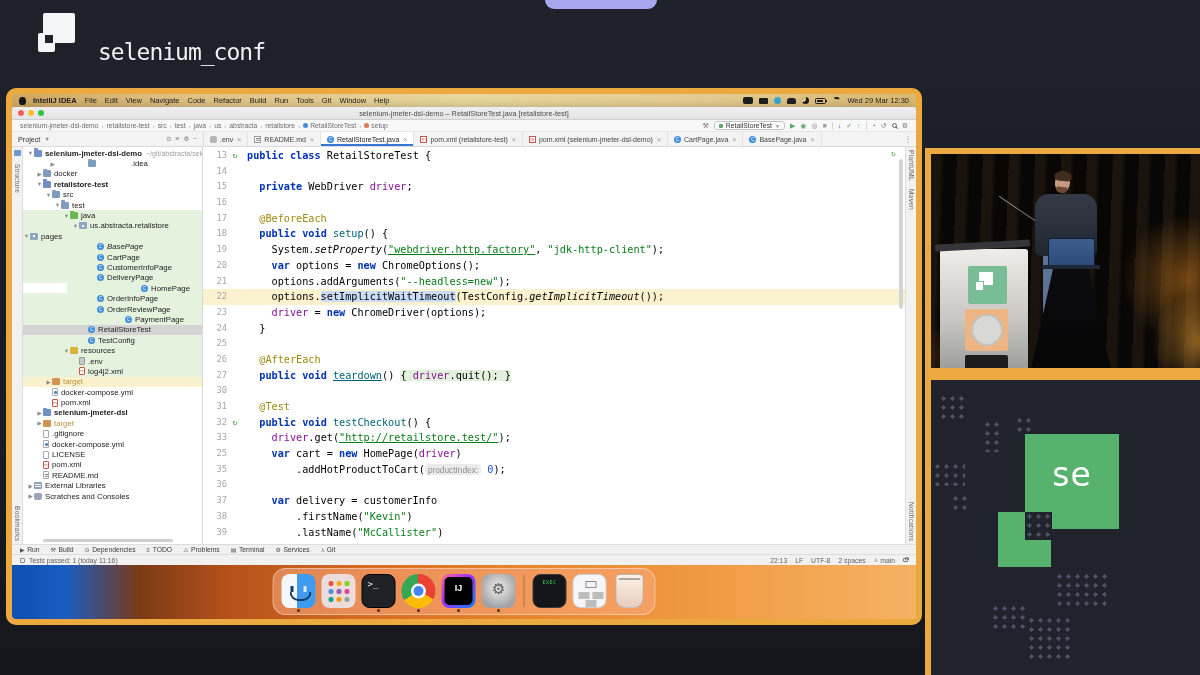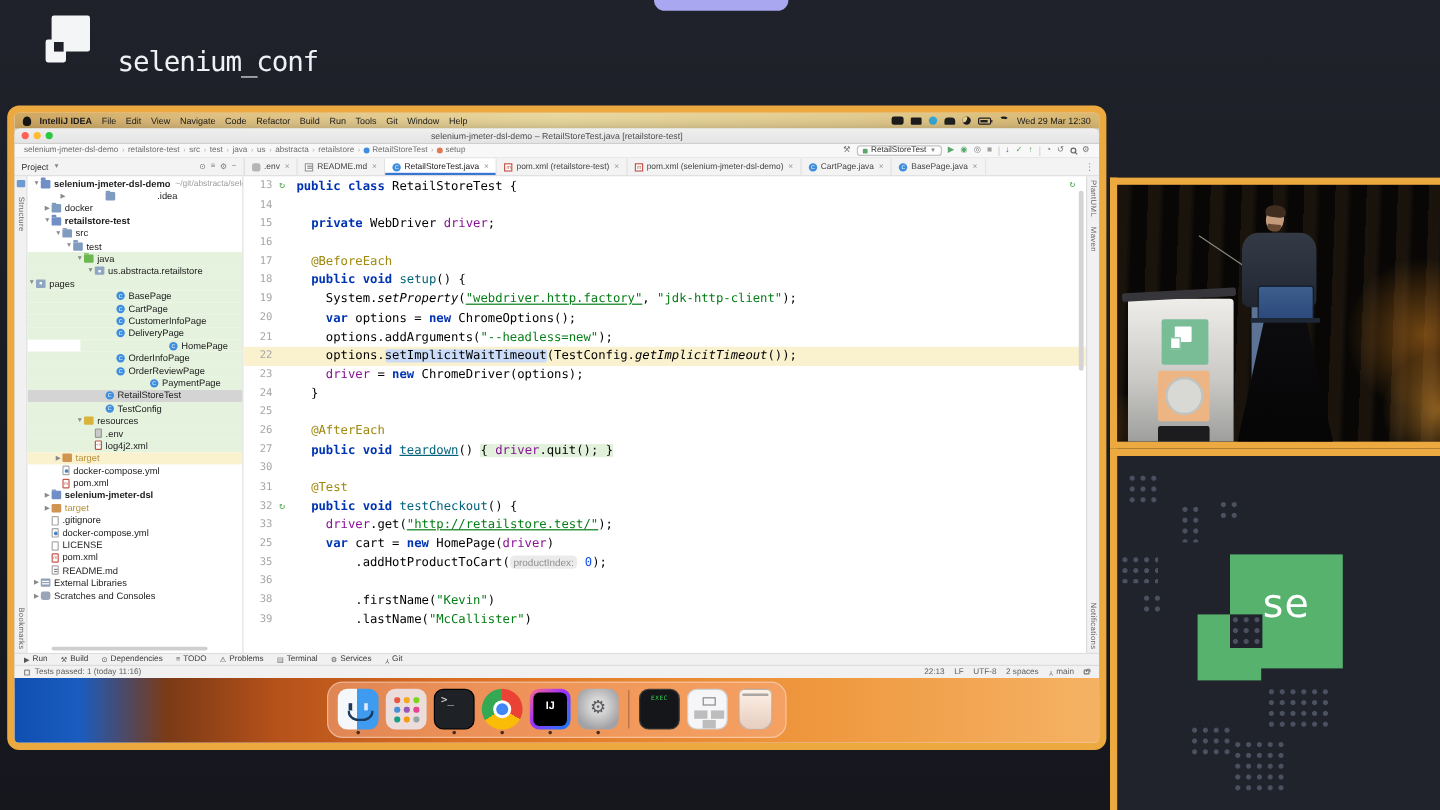--- a/index.html
+++ b/index.html
@@ -209,21 +209,21 @@
   .p-body { position:absolute; left:104px; top:40px; width:62px; height:62px; background:linear-gradient(180deg,#333a46 0%,#272d38 70%,#20252e 100%); border-radius:14px 14px 6px 6px; }
   .p-jeans { position:absolute; left:112px; top:98px; width:44px; height:75px; background:#5d7396; border-radius:4px; }
   .laptop { position:absolute; left:117px; top:84px; width:47px; height:28px; background:linear-gradient(180deg,#3d movie5f8c,#2c4a7c); background:linear-gradient(180deg,#3d5f8c,#2c4a7c); border:1px solid #101c30; border-radius:3px 3px 1px 1px; }
   .laptop-base { position:absolute; left:111px; top:111px; width:58px; height:4px; background:#1d2736; border-radius:1px; }
   .stand-cloth { position:absolute; left:100px; top:113px; width:80px; height:102px; background:linear-gradient(180deg,#0c0c0e,#050506); clip-path:polygon(28% 0, 72% 0, 100% 100%, 0 100%); }
 
   
   .sepanel { position:absolute; left:925px; top:374px; width:275px; height:301px; border-top:6px solid #ECA93F; border-left:6px solid #ECA93F; background:#20232c; overflow:hidden; }
   .dots { position:absolute; background-image:radial-gradient(#4b5160 2px, transparent 2.2px); background-size:9px 9px; }
   .se-small { position:absolute; left:67px; top:132px; width:53px; height:55px; background:#57b26e; }
-  .se-big { position:absolute; left:94px; top:82px; width:94px; height:95px; background:#57b26e; color:#fff; font-size:33px; font-weight:500; text-align:center; line-height:82px; letter-spacing:1px; font-family:"DejaVu Sans", sans-serif; }
+  .se-big { position:absolute; left:94px; top:54px; width:94px; height:95px; background:#57b26e; color:#fff; font-size:33px; font-weight:500; text-align:center; line-height:82px; letter-spacing:1px; font-family:"DejaVu Sans", sans-serif; }
   .se-notch { position:absolute; left:94px; top:132px; width:27px; height:28px; background:#20232c; background-image:radial-gradient(#4b5160 2px, transparent 2.2px); background-size:9px 9px; }
 </style>
 </head>
 <body>
 
 <div class="canvas">
 
   <div class="top-pill"></div>
 
   <div class="brand">
@@ -423,21 +423,21 @@
               <div class="trow hl-g" style="padding-left: 49px;">
                 <span class="chev">▼</span>
                 <span class="ti ti-package"></span>
                 <span class="lbl">us.abstracta.retailstore</span>
               </div>
               <div class="trow hl-g" style="">
                 <span class="chev">▼</span>
                 <span class="ti ti-package"></span>
                 <span class="lbl">pages</span>
               </div>
-              <div class="trow hl-g" style="padding-left: 67px;">
+              <div class="trow hl-g" style="padding-left: 67px; font-style: italic;">
                 <span class="chev"></span>
                 <span class="ti ti-class"></span>
                 <span class="lbl">BasePage</span>
               </div>
               <div class="trow hl-g" style="padding-left: 67px;">
                 <span class="chev"></span>
                 <span class="ti ti-class"></span>
                 <span class="lbl">CartPage</span>
               </div>
               <div class="trow hl-g" style="padding-left: 67px;">
@@ -661,20 +661,25 @@
                   <span class="ctext"><span class="tk-p">    </span><span class="tk-kw">var</span><span class="tk-p"> cart = </span><span class="tk-kw">new</span><span class="tk-p"> HomePage(</span><span class="tk-fld">driver</span><span class="tk-p">)</span></span>
                 </div>
                 <div class="cl">
                   <span class="gut">35</span>
                   <span class="gut-ico"></span>
                   <span class="ctext"><span class="tk-p">        .addHotProductToCart(</span><span class="tk-hint">productIndex:</span><span class="tk-p"> </span><span class="tk-num">0</span><span class="tk-p">);</span></span>
                 </div>
                 <div class="cl">
                   <span class="gut">36</span>
                   <span class="gut-ico"></span>
+                </div>
+                <div class="cl">
+                  <span class="gut">37</span>
+                  <span class="gut-ico"></span>
+                  <span class="ctext"><span class="tk-p">    </span><span class="tk-kw">var</span><span class="tk-p"> delivery = customerInfo</span></span>
                 </div>
                 <div class="cl">
                   <span class="gut">38</span>
                   <span class="gut-ico"></span>
                   <span class="ctext"><span class="tk-p">        .firstName(</span><span class="tk-str">"Kevin"</span><span class="tk-p">)</span></span>
                 </div>
                 <div class="cl">
                   <span class="gut">39</span>
                   <span class="gut-ico"></span>
                   <span class="ctext"><span class="tk-p">        .lastName(</span><span class="tk-str">"McCallister"</span><span class="tk-p">)</span></span>

